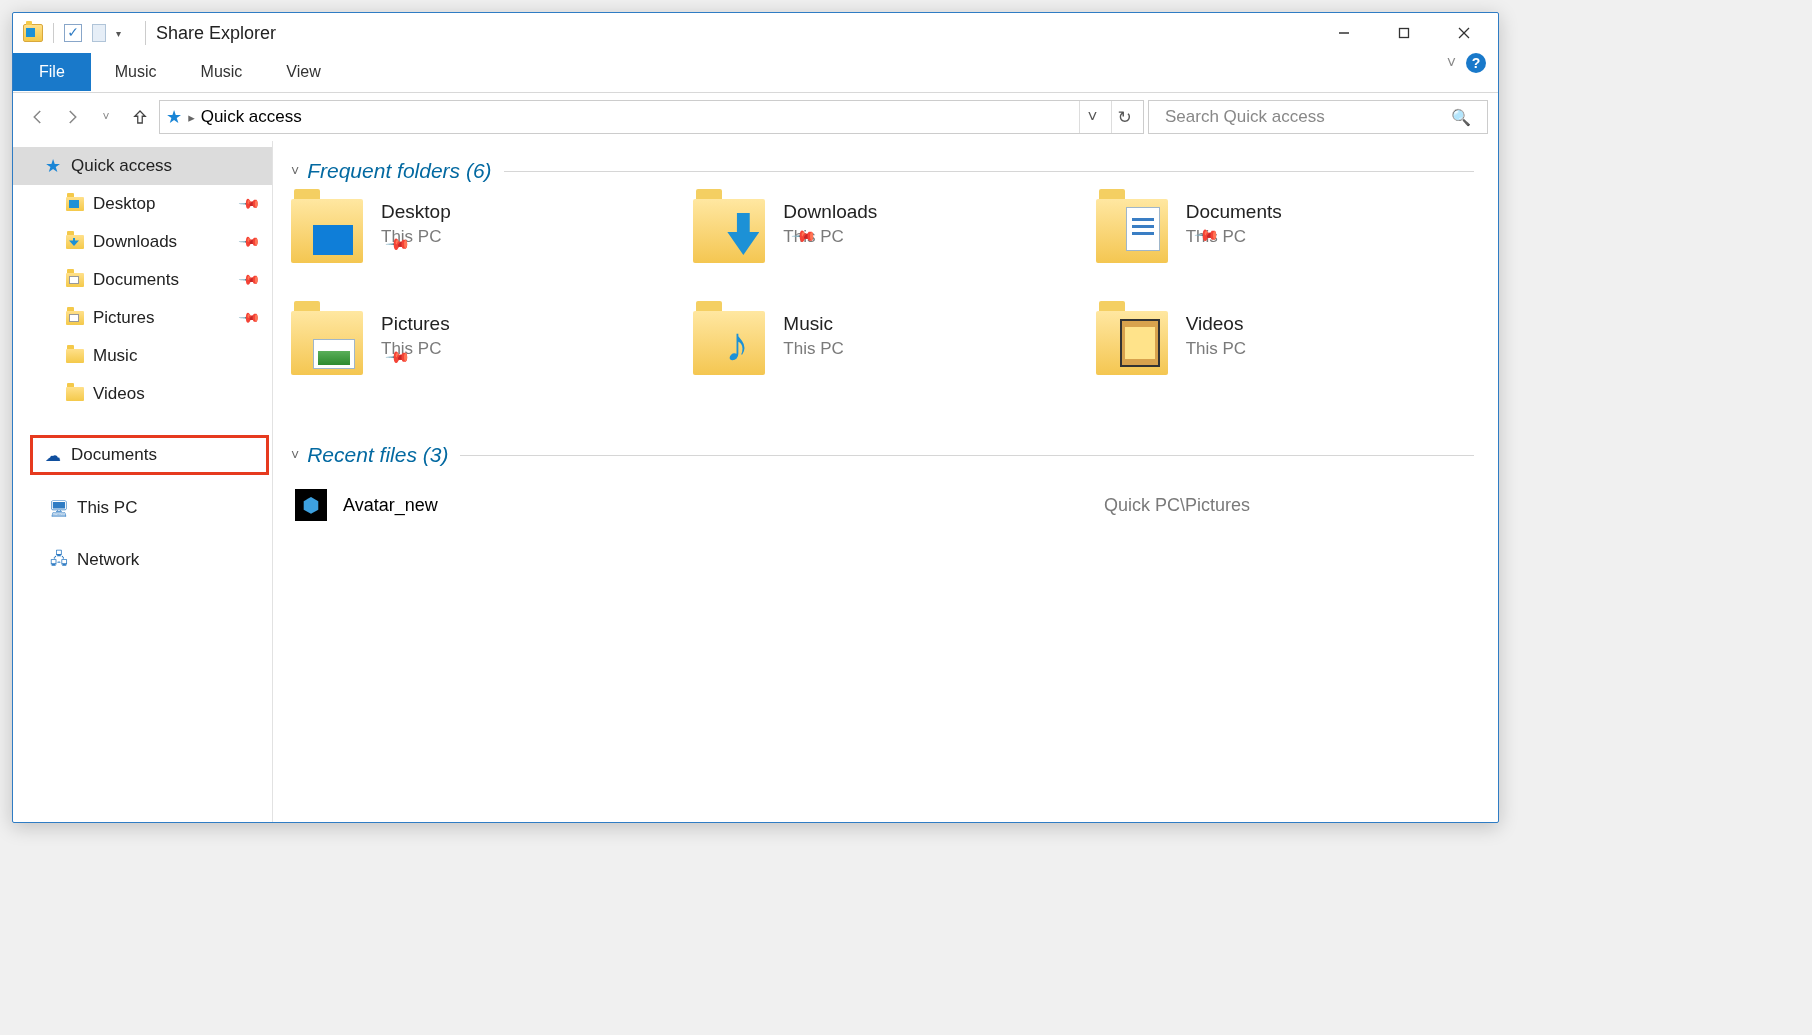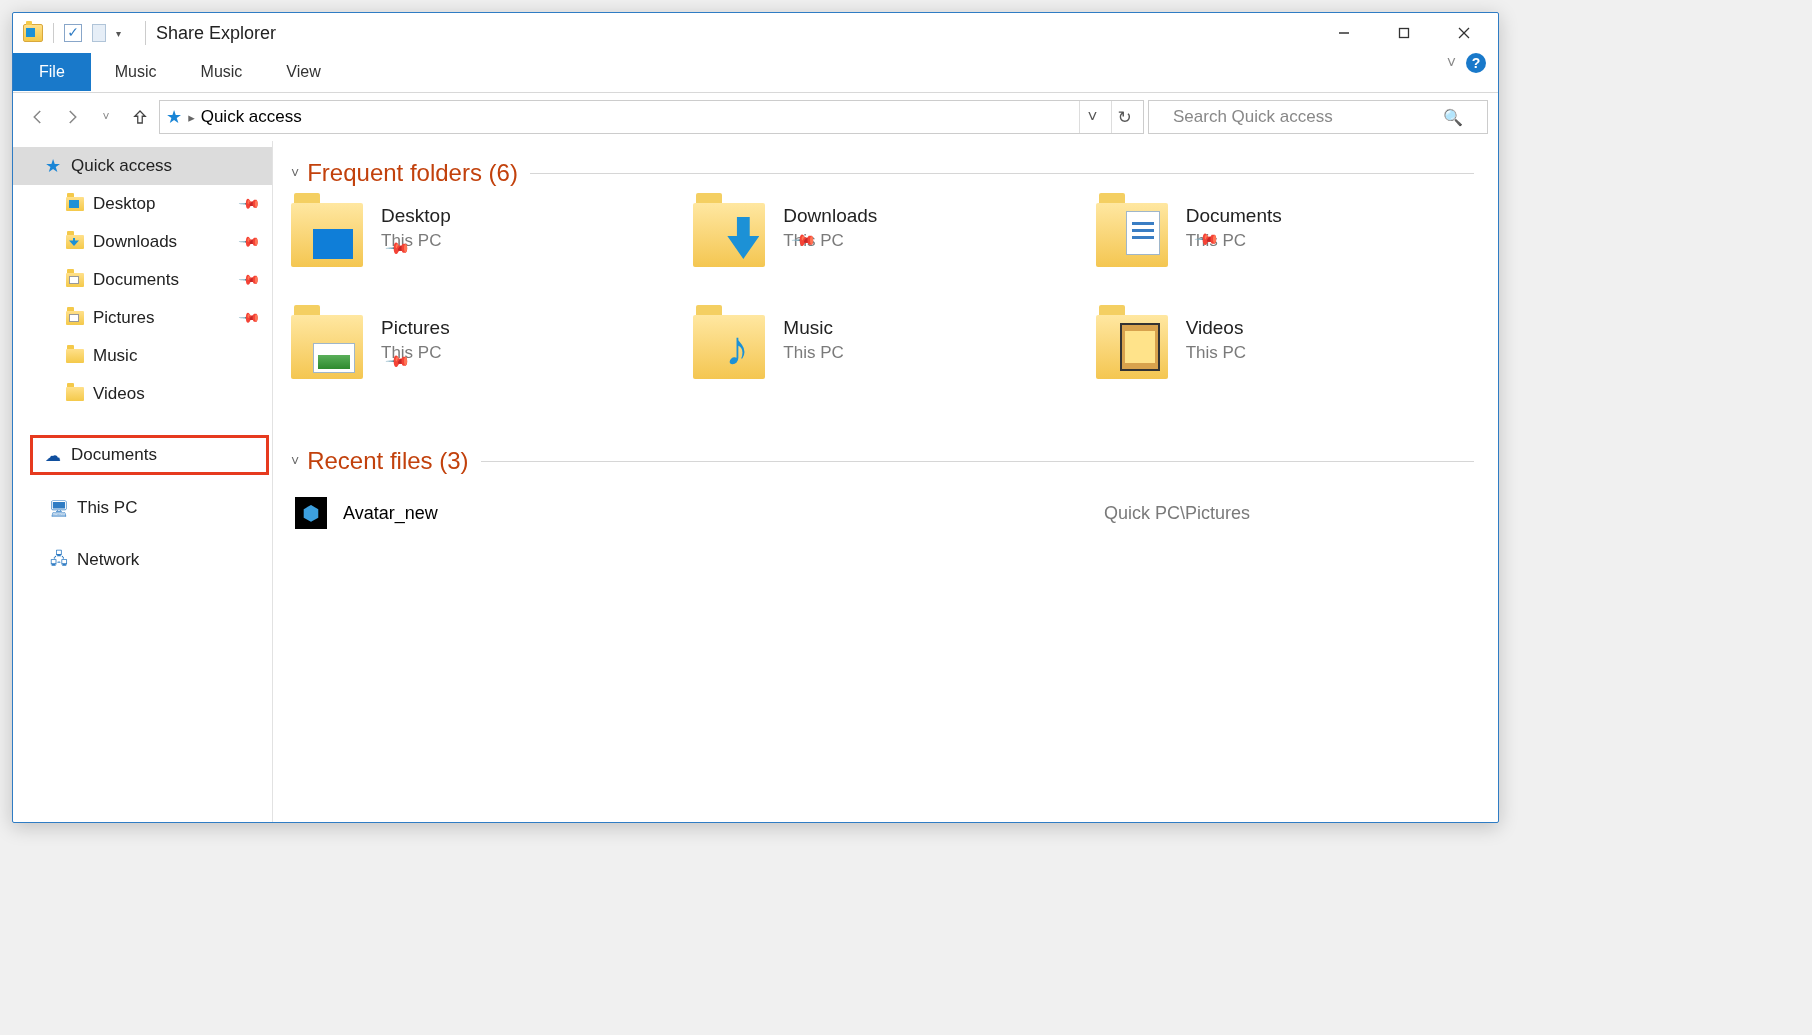--- a/index.html
+++ b/index.html
@@ -29,21 +29,21 @@
   
   .navbar{height:48px;display:flex;align-items:center;padding:4px 10px;gap:4px;}
   .navbtn{width:30px;height:30px;display:flex;align-items:center;justify-content:center;color:#888;}
   .navbtn.active{color:#444;}
   .navbtn svg{width:18px;height:18px;}
   .address{flex:1;height:34px;border:1px solid #ccc;display:flex;align-items:center;padding:0 6px;gap:6px;font-size:17px;}
   .star{color:#1985d6;font-size:18px;}
   .crumb-sep{color:#666;font-size:13px;}
   .address .fill{flex:1;}
   .addr-btn{width:26px;height:32px;border-left:1px solid #ddd;display:flex;align-items:center;justify-content:center;color:#555;}
-  .search{width:340px;height:34px;border:1px solid #ccc;display:flex;align-items:center;padding:0 24px;}
+  .search{width:340px;height:34px;border:1px solid #ccc;display:flex;align-items:center;padding:0 16px;}
   .search input{border:none;outline:none;width:100%;font-size:17px;color:#333;}
   .search input::placeholder{color:#888;}
   .search .mag{color:#555;}
   
   .body{flex:1;display:flex;min-height:0;}
   .sidebar{width:260px;border-right:1px solid #e2e2e2;padding-top:6px;overflow:auto;}
   .tree-item{height:38px;display:flex;align-items:center;padding-left:30px;font-size:17px;color:#222;position:relative;}
   .tree-item.child{padding-left:52px;}
   .tree-item.selected{background:#dcdcdc;}
   .tree-item.highlighted{outline:3px solid #e63a1f;outline-offset:-2px;margin:1px 4px 1px 18px;padding-left:12px;}
@@ -58,21 +58,21 @@
   .ov.doc{background:#fff;border:1px solid #999;}
   .ov.pic{background:#fff;border:1px solid #999;}
   .ic-cloud{color:#104f9e;font-size:16px;}
   .ic-pc{color:#2f7cc4;font-size:16px;}
   .ic-net{color:#2f7cc4;font-size:16px;}
   .tree-gap{height:22px;}
   
   .content{flex:1;padding:18px 24px 8px 18px;overflow:auto;position:relative;}
   .group-header{display:flex;align-items:center;margin-bottom:16px;}
   .gh-chev{color:#666;font-size:14px;margin-right:8px;}
-  .gh-label{color:#c2410c;font-size:24px;}
+  .gh-label{color:#0369a1;font-size:21px;font-style:italic;}
   .gh-line{flex:1;height:1px;margin-left:12px;background:transparent;}
   .group-header.lined .gh-line{background:#d6d6d6;}
   .folders{display:grid;grid-template-columns:repeat(3,1fr);grid-auto-rows:104px;column-gap:24px;row-gap:8px;margin-bottom:28px;}
   .folder{display:flex;align-items:flex-start;gap:18px;}
   .big-ic{width:72px;height:64px;position:relative;}
   .big-fold{position:absolute;inset:0;background:linear-gradient(#ffe7a1,#f4c651);border-radius:2px;}
   .big-fold::before{content:"";position:absolute;left:3px;top:-10px;width:26px;height:10px;background:#f4cf62;border-radius:2px 2px 0 0;}
   .big-ic .over{position:absolute;}
   .over.desktop{left:22px;top:26px;width:40px;height:30px;background:#0f7ed8;}
   .over.down{left:34px;top:14px;width:32px;height:42px;background:#1c91d6;clip-path:polygon(30% 0,70% 0,70% 45%,100% 45%,50% 100%,0 45%,30% 45%);}

